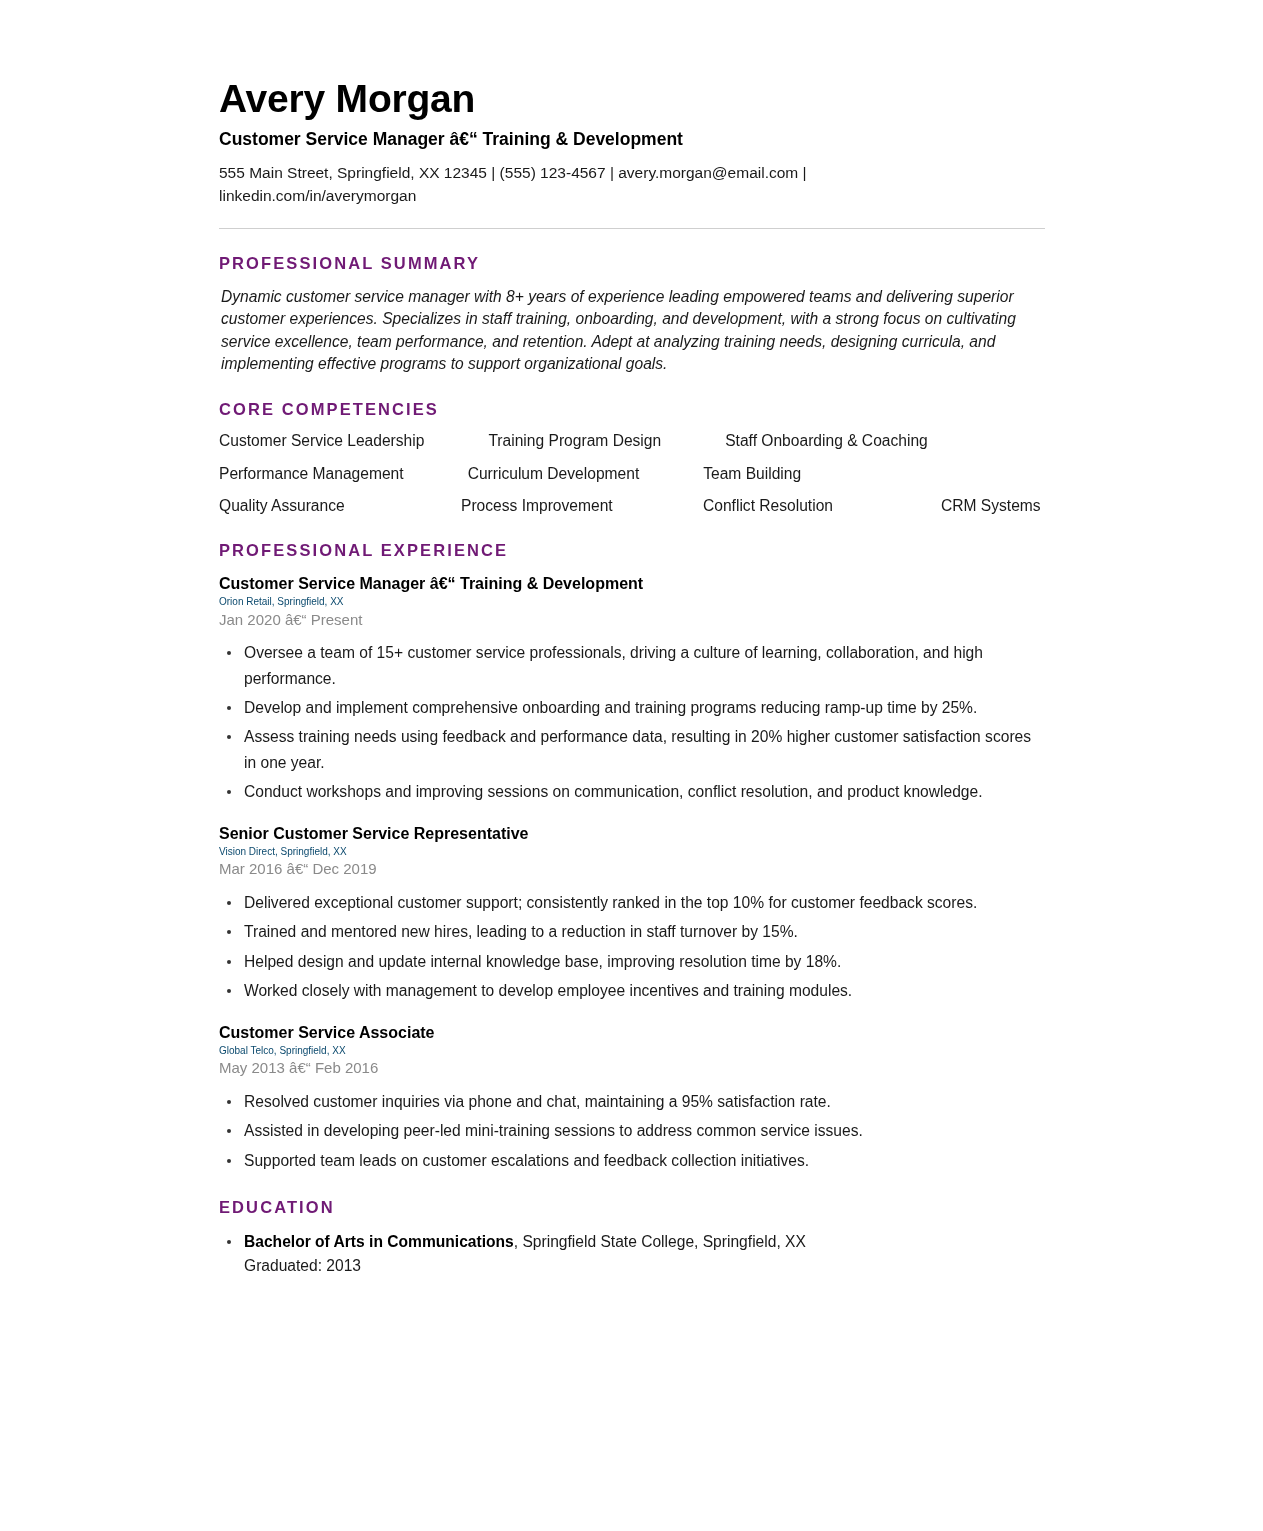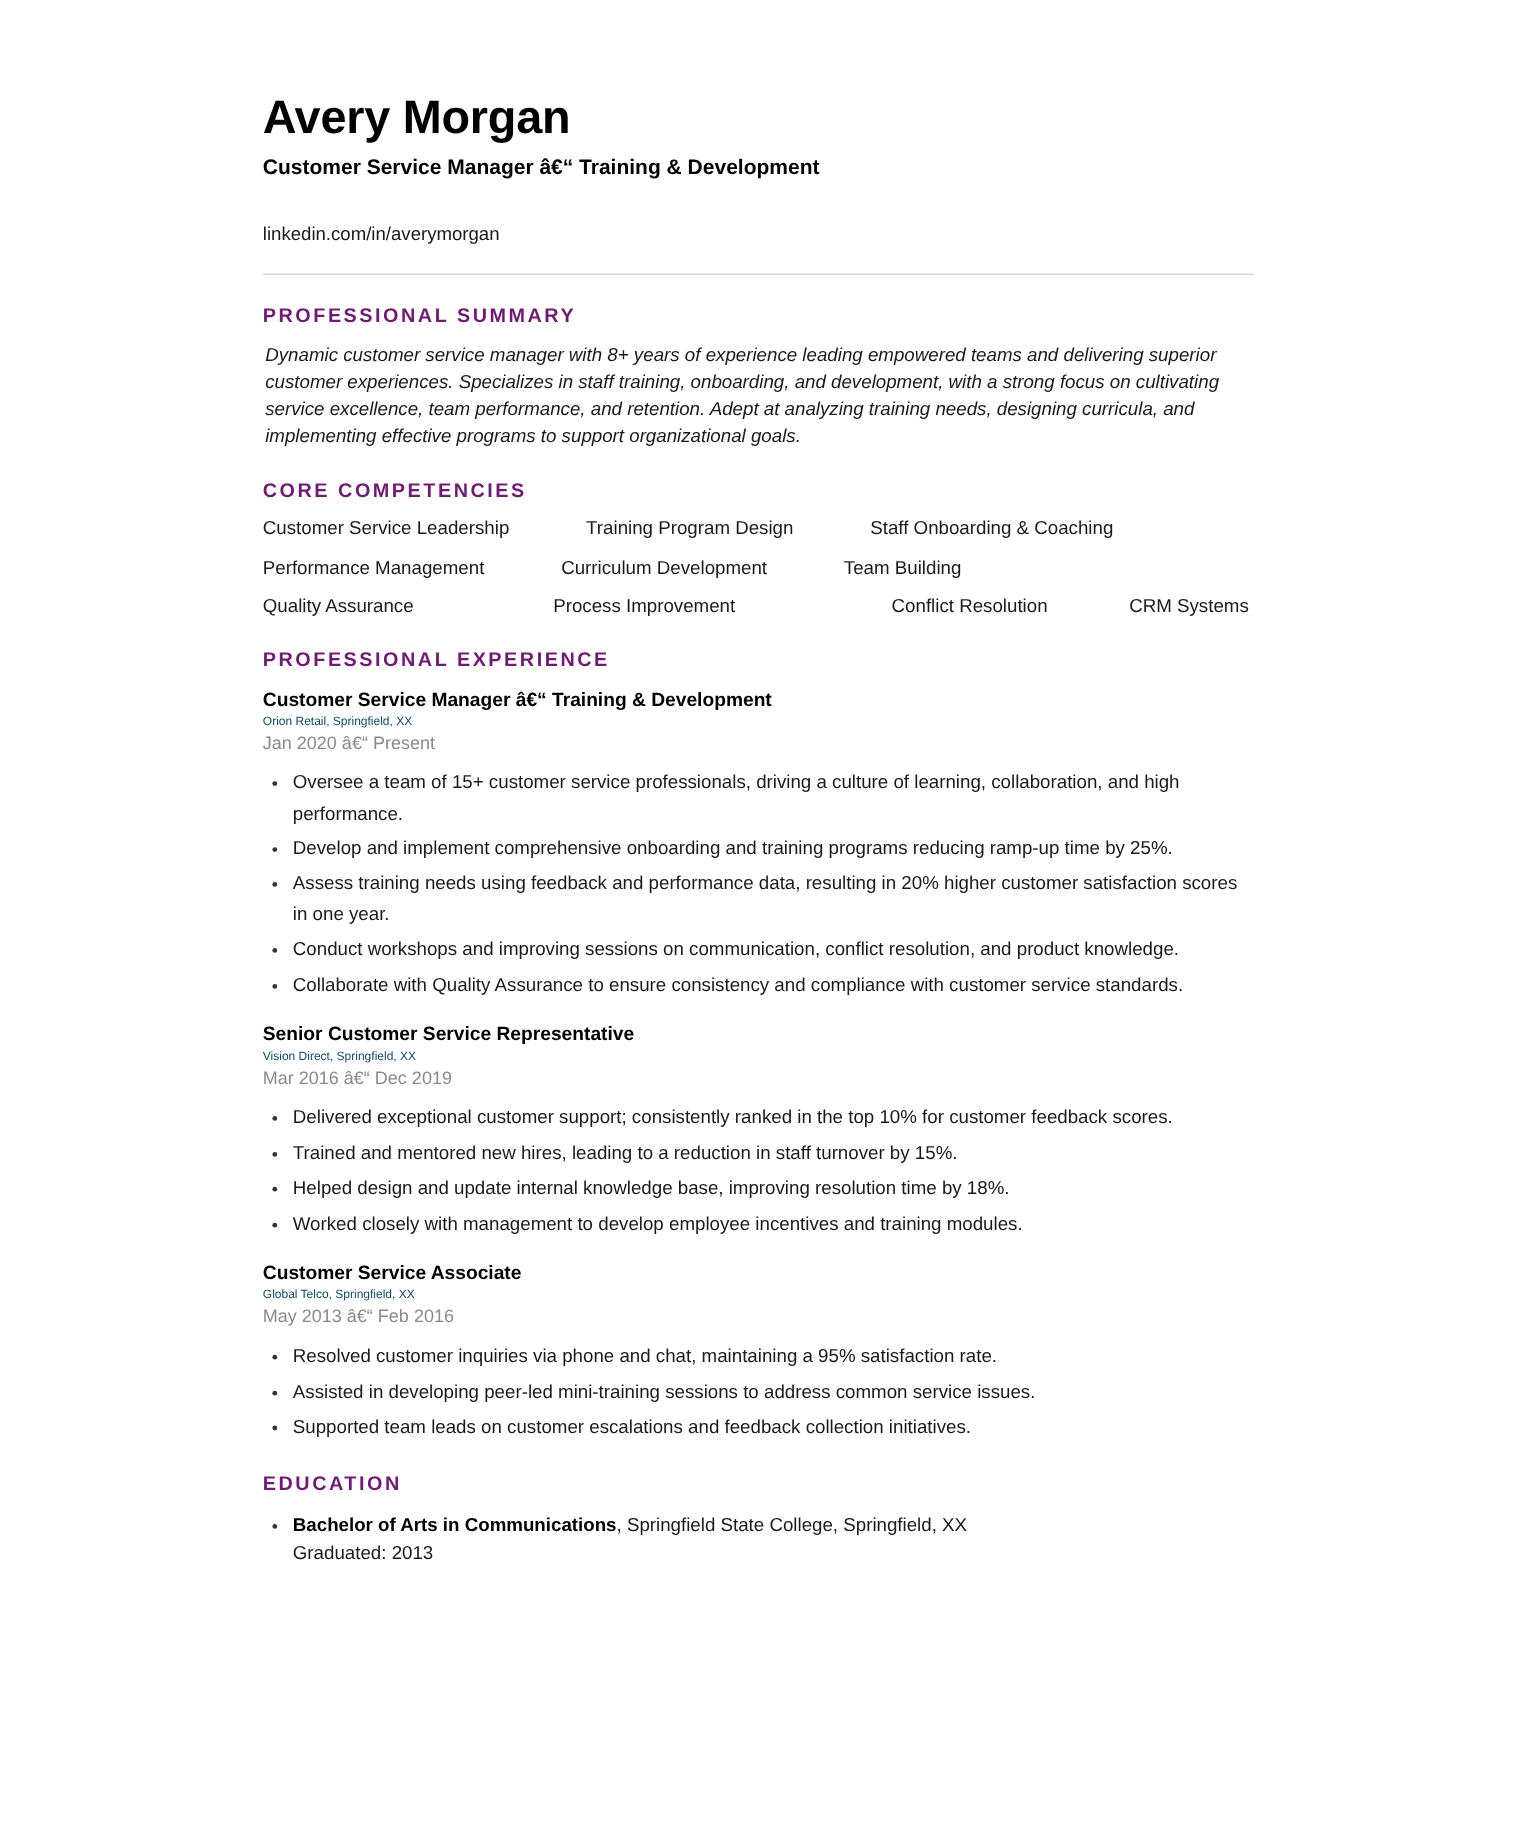--- a/index.html
+++ b/index.html
@@ -86,21 +86,21 @@
     color: #1a1a1a;
     line-height: 1.2;
     gap: 28px;
   }
   .comp-row:last-child { margin-bottom: 0; }
   .comp-item { white-space: nowrap; }
   .comp-row .comp-item + .comp-item { margin-left: 36px; }
   .comp-row.spread .comp-item + .comp-item { margin-left: 0; }
   .comp-row.spread .comp-item:nth-child(1) { width: 214px; }
   .comp-row.spread .comp-item:nth-child(2) { width: 214px; }
-  .comp-row.spread .comp-item:nth-child(3) { width: 210px; text-align: center; }
+  .comp-row.spread .comp-item:nth-child(3) { width: 210px; }
 
   
   .job { margin-top: 19px; }
   .job:first-of-type { margin-top: 14px; }
   .job-title {
     font-size: 16px;
     font-weight: bold;
     margin: 0 0 2px 0;
     color: #000000;
     line-height: 1.25;
@@ -172,20 +172,21 @@
 </style>
 </head>
 <body>
 
 <div class="page">
 
   <header>
     <h1 class="name">Avery Morgan</h1>
     <h2 class="headline">Customer Service Manager â€“ Training &amp; Development</h2>
     <p class="contact">
+      <span>555 Main Street, Springfield, XX 12345  |  (555) 123-4567  |  avery.morgan@email.com  |</span>
       <br>
       <span>linkedin.com/in/averymorgan</span>
     </p>
     <hr class="rule">
   </header>
 
   <section class="section">
     <h3 class="section-title">PROFESSIONAL SUMMARY</h3>
     <p class="summary-text">Dynamic customer service manager with 8+ years of experience leading empowered teams and delivering superior customer experiences. Specializes in staff training, onboarding, and development, with a strong focus on cultivating service excellence, team performance, and retention. Adept at analyzing training needs, designing curricula, and implementing effective programs to support organizational goals.</p>
   </section>
@@ -217,21 +218,20 @@
 
     <div class="job">
       <p class="job-title">Customer Service Manager â€“ Training &amp; Development</p>
       <p class="job-company">Orion Retail, Springfield, XX</p>
       <p class="job-dates">Jan 2020 â€“ Present</p>
       <ul class="bullets">
         <li>Oversee a team of 15+ customer service professionals, driving a culture of learning, collaboration, and high performance.</li>
         <li>Develop and implement comprehensive onboarding and training programs reducing ramp-up time by 25%.</li>
         <li>Assess training needs using feedback and performance data, resulting in 20% higher customer satisfaction scores in one year.</li>
         <li>Conduct workshops and improving sessions on communication, conflict resolution, and product knowledge.</li>
-        <li>Collaborate with Quality Assurance to ensure consistency and compliance with customer service standards.</li>
       </ul>
     </div>
 
     <div class="job">
       <p class="job-title">Senior Customer Service Representative</p>
       <p class="job-company">Vision Direct, Springfield, XX</p>
       <p class="job-dates">Mar 2016 â€“ Dec 2019</p>
       <ul class="bullets">
         <li>Delivered exceptional customer support; consistently ranked in the top 10% for customer feedback scores.</li>
         <li>Trained and mentored new hires, leading to a reduction in staff turnover by 15%.</li>

